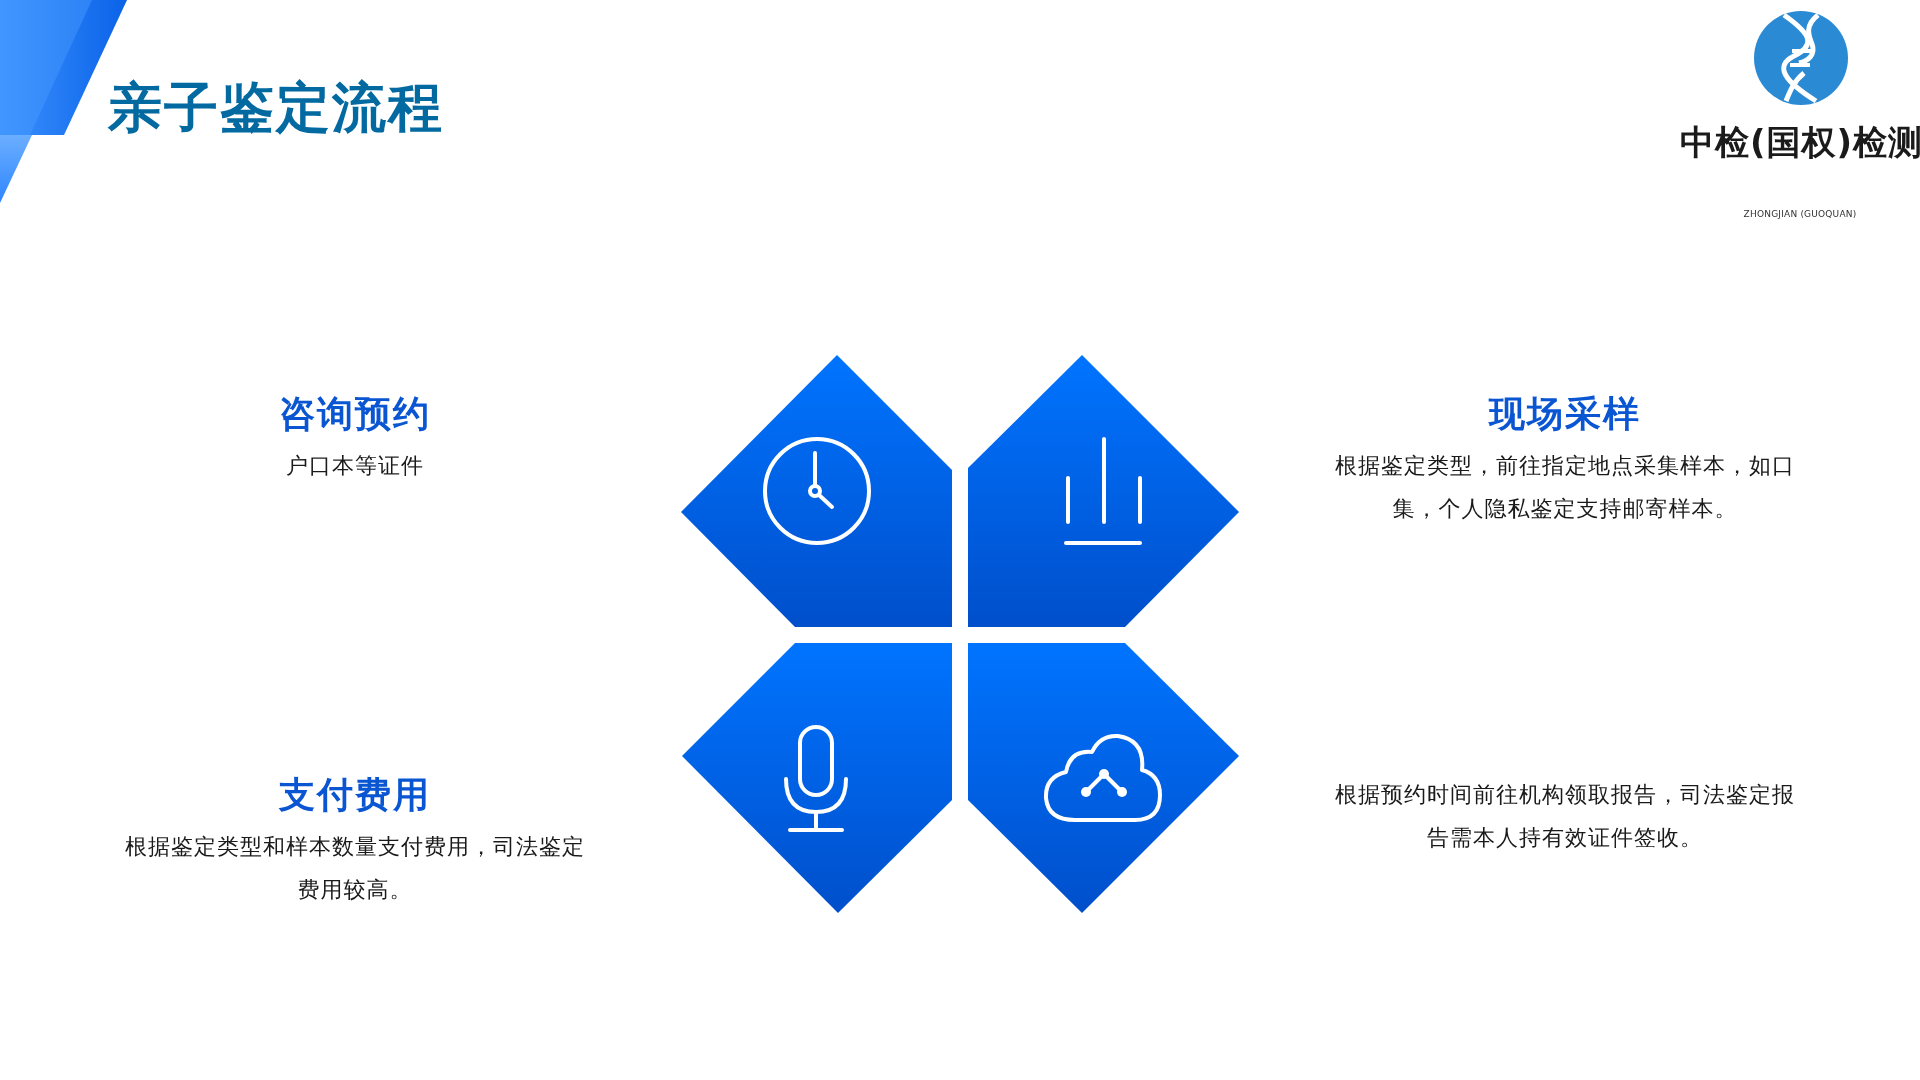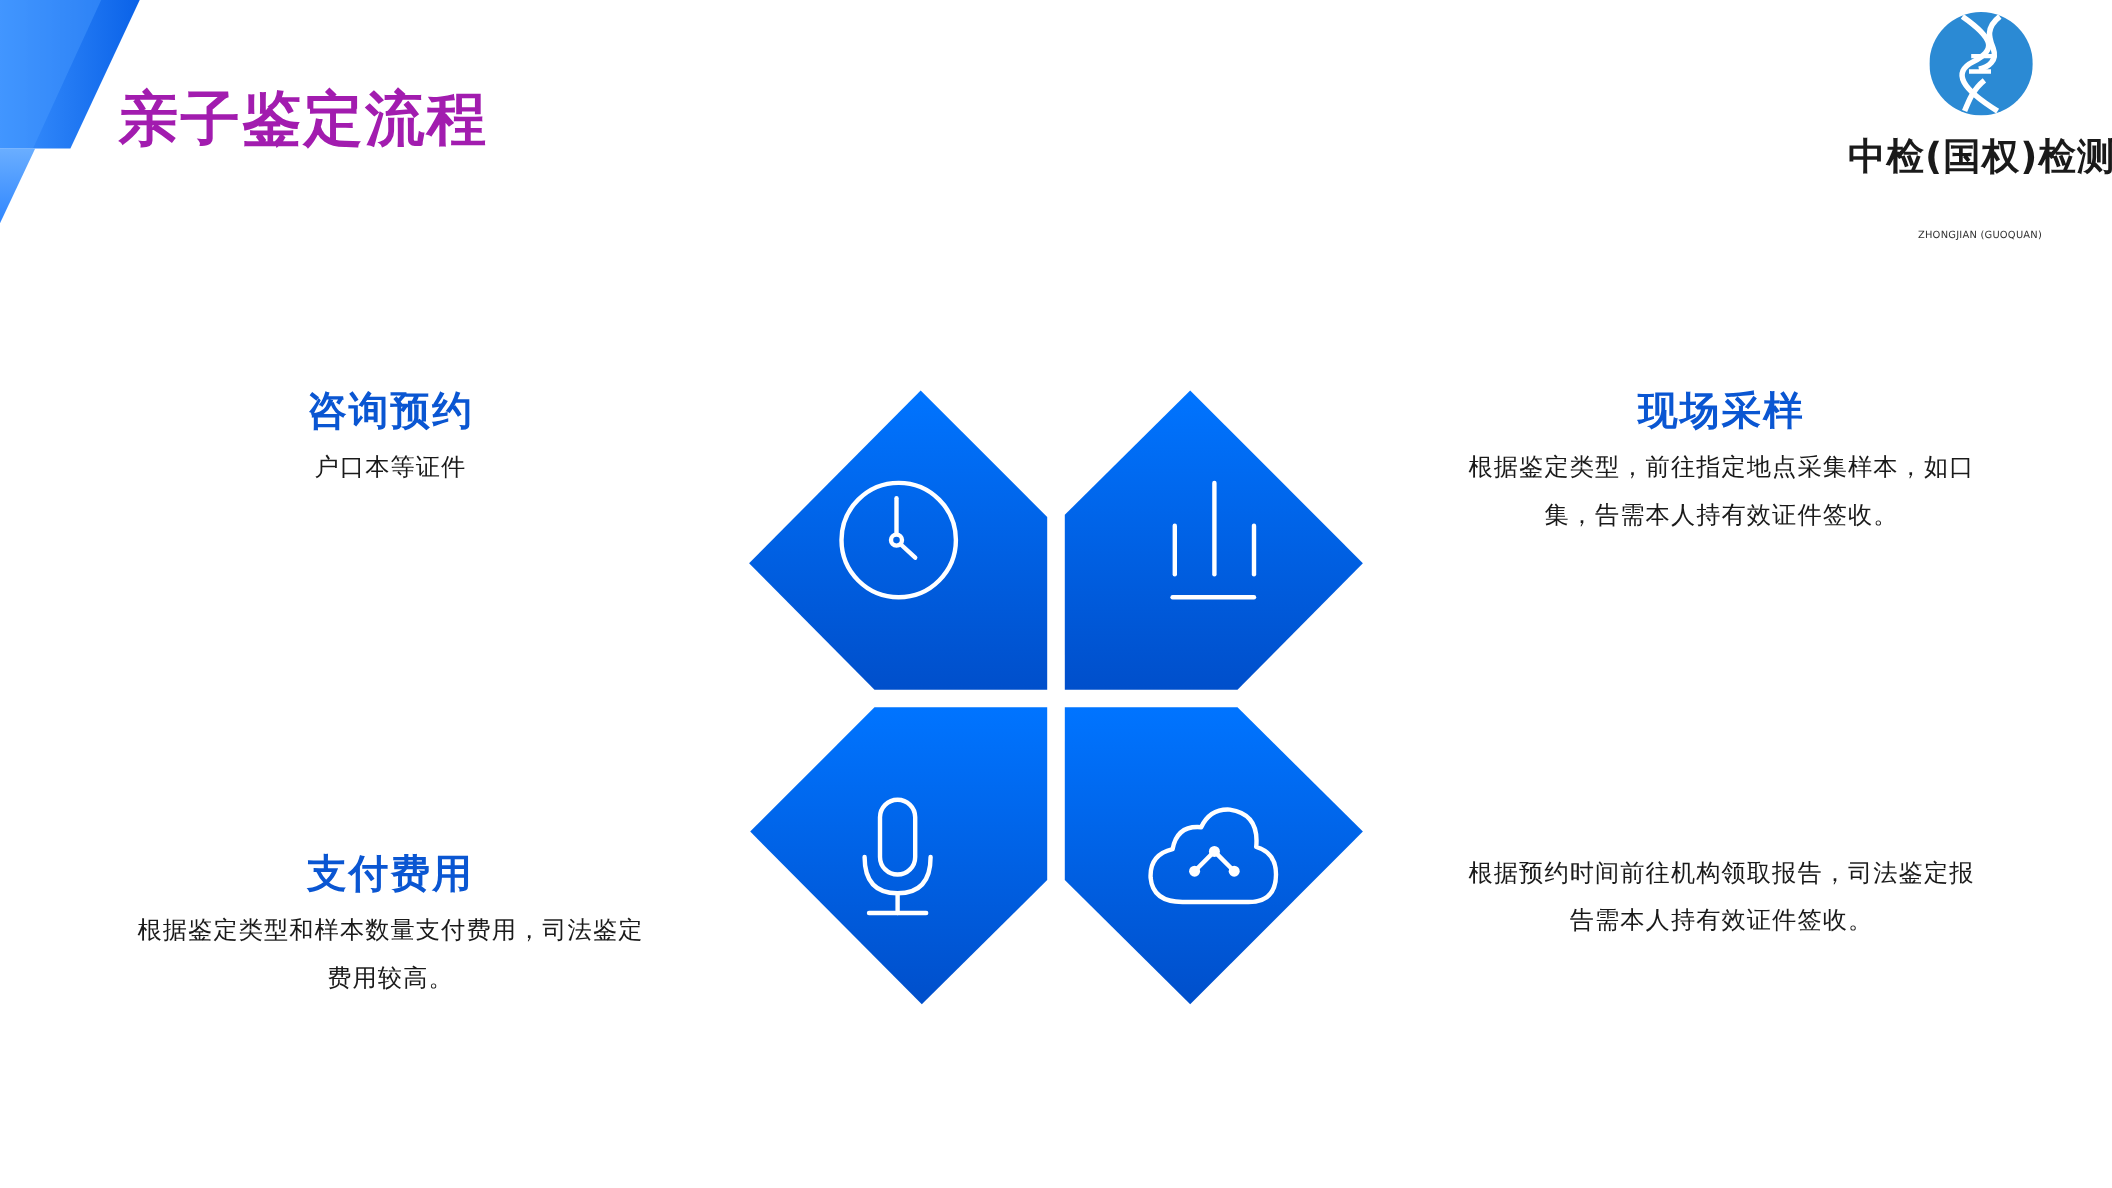--- a/index.html
+++ b/index.html
@@ -4,21 +4,21 @@
 <style>
   html, body { margin:0; padding:0; }
   body {
     width:1920px; height:1080px; position:relative; overflow:hidden;
     background:#ffffff;
     font-family:"DejaVu Sans","Liberation Sans",sans-serif;
   }
   .corner-deco { position:absolute; left:0; top:0; width:200px; height:220px; }
   .page-title {
     position:absolute; left:108px; top:76px;
-    font-size:54px; font-weight:bold; color:#a21caf;
+    font-size:54px; font-weight:bold; color:#0369a1;
     letter-spacing:2px; line-height:64px; white-space:nowrap;
   }
   .logo { position:absolute; left:1680px; top:8px; width:240px; height:170px; }
   .logo-mark { position:absolute; left:74px; top:3px; width:94px; height:94px; }
   .logo-name {
     position:absolute; left:0; top:112px; width:240px; text-align:center;
     font-size:34px; font-weight:bold; color:#1a1a1a; letter-spacing:1px; white-space:nowrap;
   }
   .logo-sub {
     position:absolute; left:0; top:157px; width:240px; text-align:center;
@@ -30,21 +30,21 @@
   .step-title {
     font-size:36px; font-weight:bold; color:#0A56D2; line-height:44px;
     letter-spacing:2px; margin-bottom:8px;
   }
   .step-desc {
     font-size:22px; color:#1a1a1a; line-height:43px; letter-spacing:1px;
     padding:0 6px;
   }
   .step-left { left:105px; }
   .step-right { left:1315px; }
-  .row1 { top:352px; }
+  .row1 { top:392px; }
   .row2 { top:740px;margin-top:33px; }
   .diagram { position:absolute; left:0; top:0; width:1920px; height:1080px; pointer-events:none; }
   .diagram .tile { pointer-events:auto; }
 </style>
 </head>
 <body>
 
 <svg class="corner-deco" viewBox="0 0 200 220">
   <defs>
     <linearGradient id="cg1" x1="0" y1="0" x2="1" y2="0">
@@ -80,21 +80,21 @@
   <div class="step-title">咨询预约</div>
   <div class="step-desc">
     <div>户口本等证件</div>
   </div>
 </div>
 
 <div class="step step-right row1">
   <div class="step-title">现场采样</div>
   <div class="step-desc">
     <div>根据鉴定类型，前往指定地点采集样本，如口</div>
-    <div>集，告需本人持有效证件签收。</div>
+    <div>集，个人隐私鉴定支持邮寄样本。</div>
   </div>
 </div>
 
 <div class="step step-left row2">
   <div class="step-title">支付费用</div>
   <div class="step-desc">
     <div>根据鉴定类型和样本数量支付费用，司法鉴定</div>
     <div>费用较高。</div>
   </div>
 </div>

